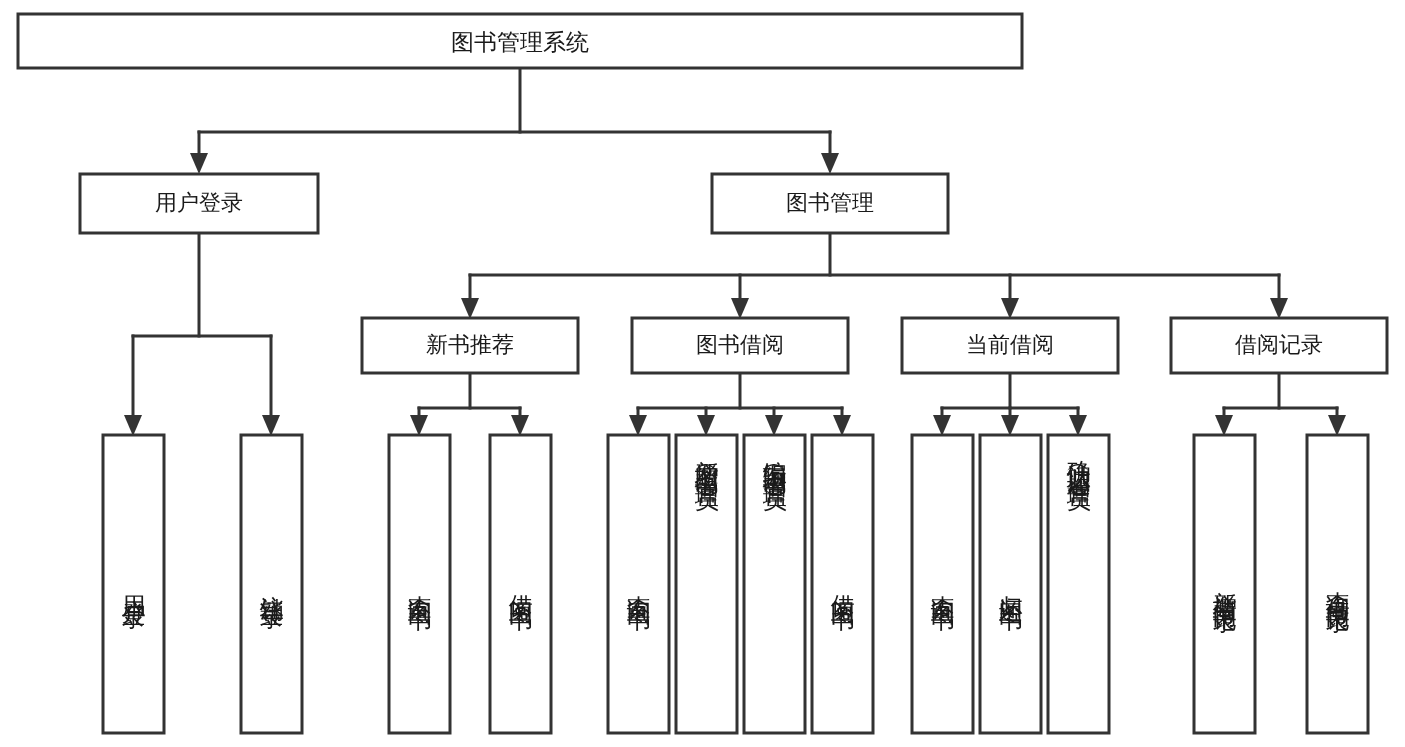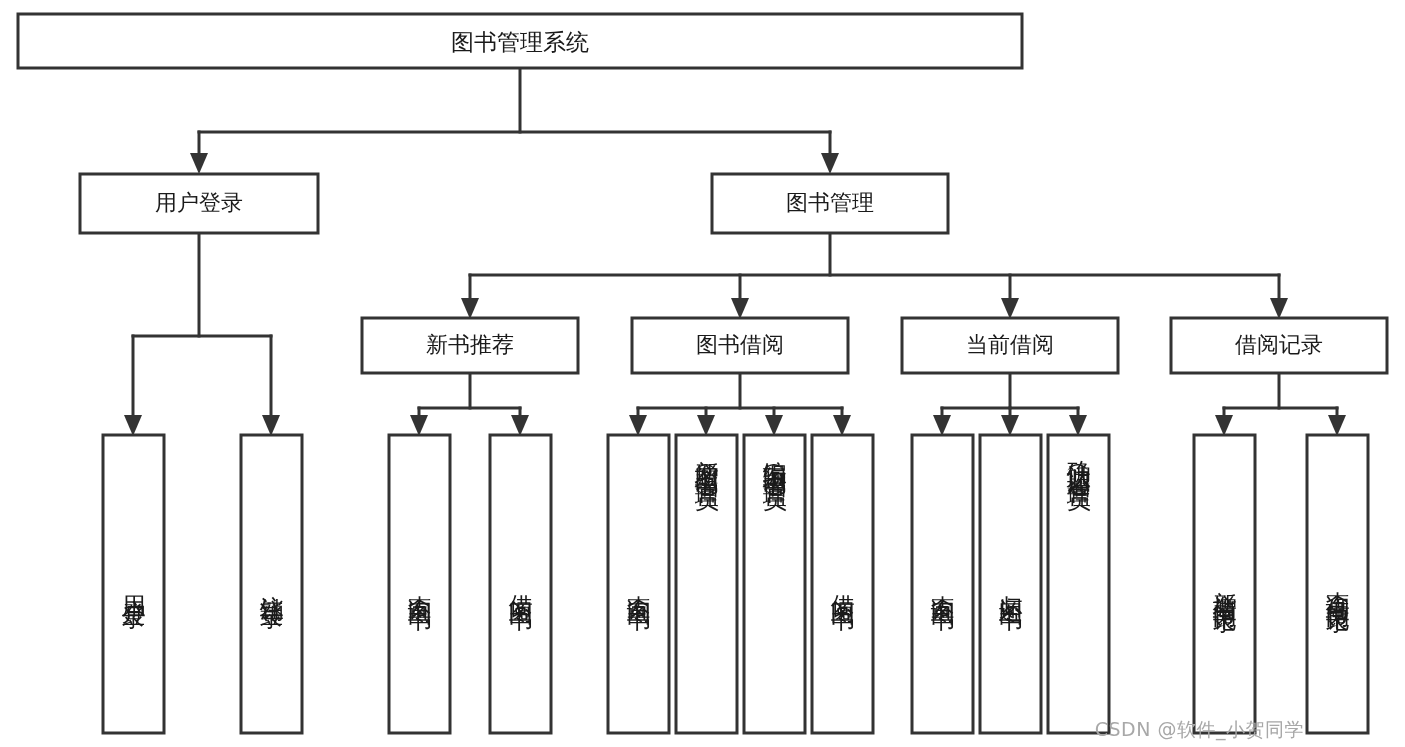--- a/index.html
+++ b/index.html
@@ -253,15 +253,14 @@
   <div class="leaf-label-box" style="left:1048px; top:441px; width:61px; height:292px; align-items:flex-start;">
     <span class="leaf-label-text">确认归还（管理员）</span>
   </div>
   <div class="leaf-label-box" style="left:1194px; top:435px; width:61px; height:298px;">
     <span class="leaf-label-text">新增借阅记录</span>
   </div>
   <div class="leaf-label-box" style="left:1307px; top:435px; width:61px; height:298px;">
     <span class="leaf-label-text">查询借阅记录</span>
   </div>
 
-  <div class="watermark">CSDN @软件_小贺同学</div>
 
 </div>
 
 </body></html>

